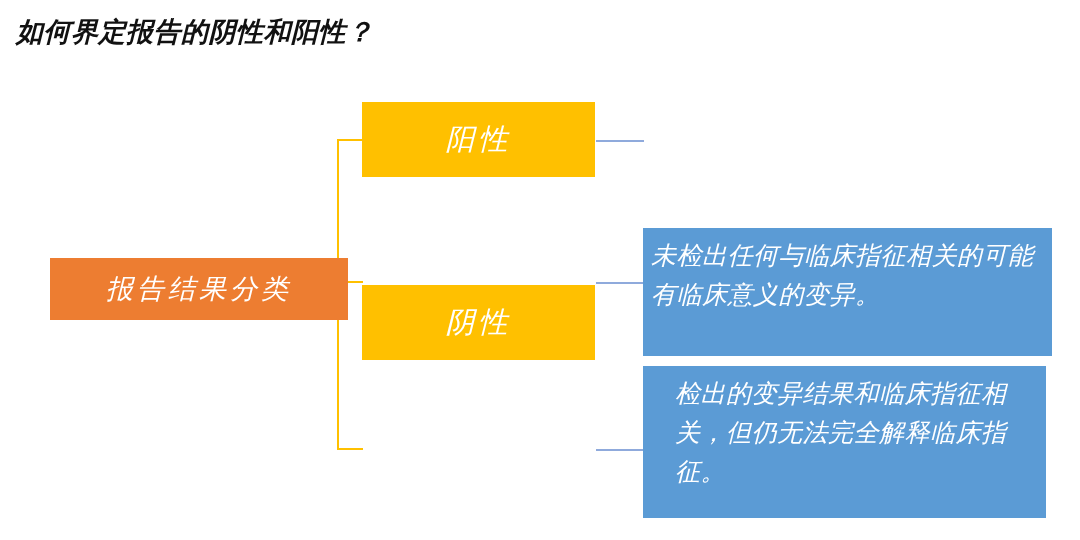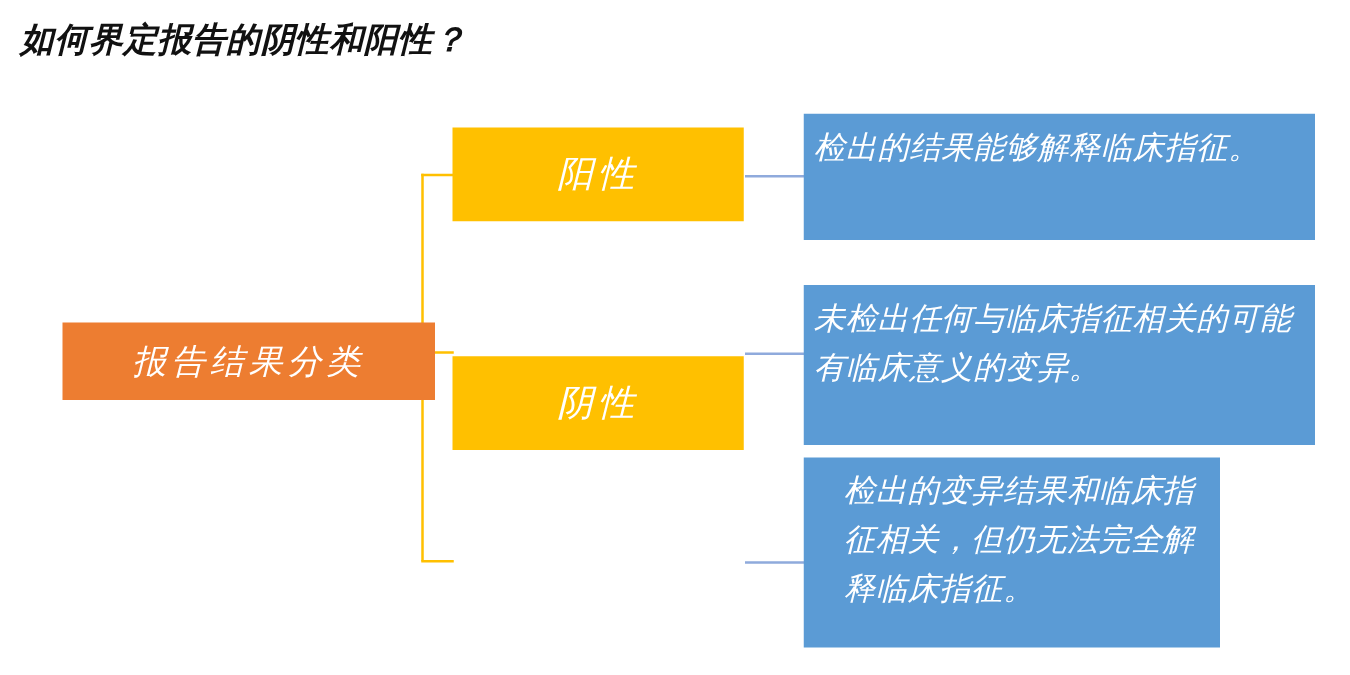--- a/index.html
+++ b/index.html
@@ -114,25 +114,22 @@
 
   <div class="node node-cat" style="left:362px; top:102px; width:233px; height:75px;">
     <span>阳性</span>
   </div>
 
   <div class="node node-cat" style="left:362px; top:245px; width:233px; height:75px;margin-top:40px;">
     <span>阴性</span>
   </div>
 
 
-  <div class="node node-desc" style="left:643px; top:91px; width:409px; height:101px;">
-    <span>检出的结果能够解释临床指征。</span>
-  </div>
 
   <div class="node node-desc" style="left:643px; top:228px; width:409px; height:128px;">
     <span>未检出任何与临床指征相关的可能有临床意义的变异。</span>
   </div>
 
-  <div class="node node-desc" style="left:643px; top:366px; width:333px; height:152px;padding-left:32px;">
+  <div class="node node-desc" style="left:643px; top:366px; width:403px; height:152px;padding-left:32px;">
     <span>检出的变异结果和临床指征相关，但仍无法完全解释临床指征。</span>
   </div>
 
 </div>
 
 </body></html>

